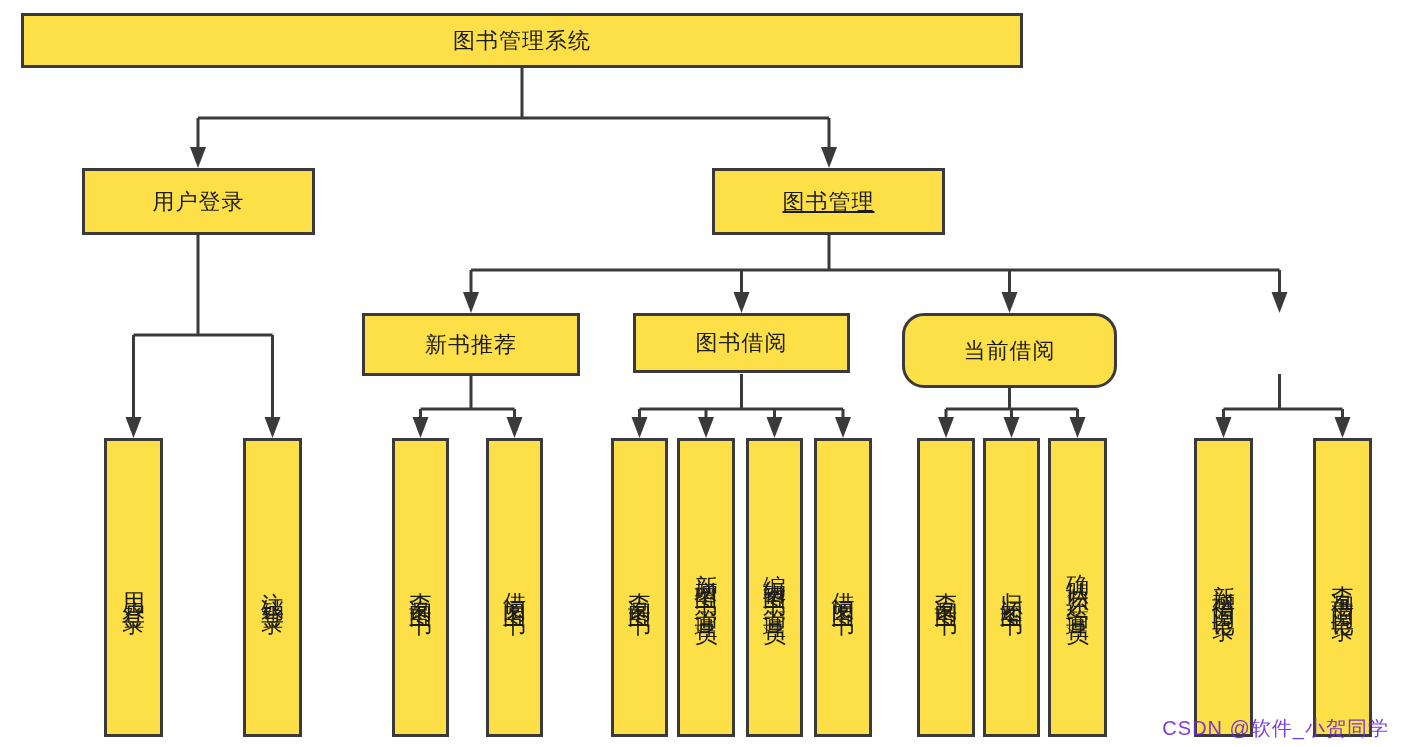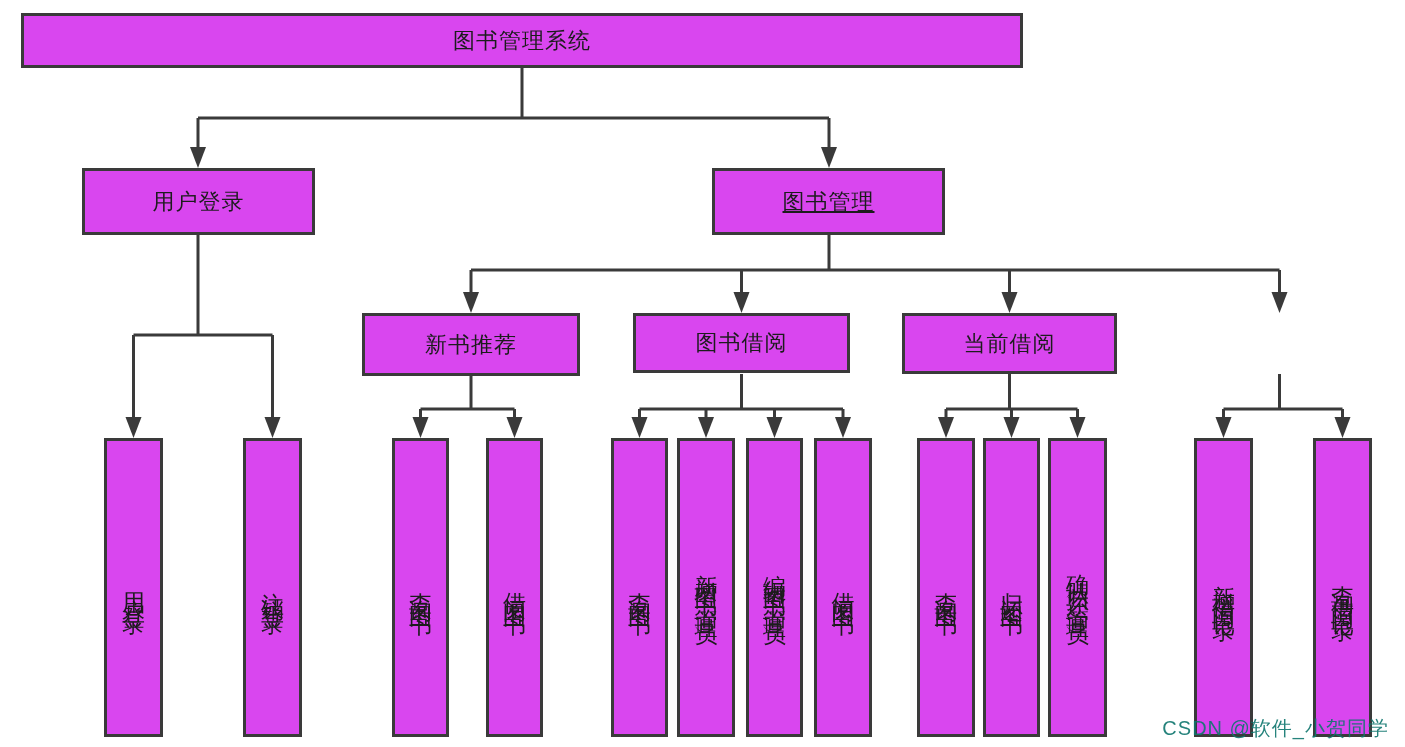--- a/index.html
+++ b/index.html
@@ -3,33 +3,33 @@
 <meta charset="utf-8">
 <title>图书管理系统</title>
 <style>
   html,body { margin:0; padding:0; background:#ffffff; }
   .canvas {
     position:relative; width:1405px; height:747px; background:#ffffff;
     font-family:"Liberation Sans","DejaVu Sans",sans-serif; overflow:hidden;
   }
   .wires { position:absolute; left:0; top:0; }
   .node {
-    position:absolute; box-sizing:border-box; background:#d946ef;
+    position:absolute; box-sizing:border-box; background:#fde047;
     border:3px solid #3a3a3a; color:#1c1c1c;
     display:flex; align-items:center; justify-content:center; text-align:center;
   }
   .h-node { font-size:22px; letter-spacing:1px; white-space:nowrap; }
   .v-node  { font-size:23px; }
   .v-node .vtext {
     writing-mode:vertical-lr; text-orientation:mixed;
     letter-spacing:7px; line-height:1;
   }
   .watermark {
     position:absolute; right:16px; bottom:5px;
-    font-size:20px; color:#0f766e; opacity:0.9;
+    font-size:20px; color:#6d28d9; opacity:0.9;
     letter-spacing:1px; white-space:nowrap; pointer-events:none;
   }
 </style>
 </head>
 <body>
 
 <div class="canvas">
 
   <svg class="wires" width="1405" height="747" viewBox="0 0 1405 747">
     <g stroke="#3a3a3a" stroke-width="3" fill="none">
@@ -71,21 +71,21 @@
     </g>
   </svg>
 
   <div class="node h-node" style="left:21px; top:13px; width:1002px; height:55px;">图书管理系统</div>
 
   <div class="node h-node" style="left:82px; top:168px; width:233px; height:67px;">用户登录</div>
   <div class="node h-node" style="left:712px; top:168px; width:233px; height:67px;text-decoration:underline;">图书管理</div>
 
   <div class="node h-node" style="left:362px; top:313px; width:218px; height:63px;">新书推荐</div>
   <div class="node h-node" style="left:633px; top:313px; width:217px; height:60px;">图书借阅</div>
-  <div class="node h-node" style="left:902px; top:313px; width:215px; height:61px;">当前借阅</div>
+  <div class="node h-node" style="left:902px; top:313px; width:215px; height:75px;border-radius:22px;">当前借阅</div>
 
   <div class="node v-node" style="left:104px; top:438px; width:59px; height:299px;">
     <span class="vtext">用户登录</span>
   </div>
   <div class="node v-node" style="left:243px; top:438px; width:59px; height:299px;">
     <span class="vtext">注销登录</span>
   </div>
 
   <div class="node v-node" style="left:392px; top:438px; width:57px; height:299px;">
     <span class="vtext">查询图书</span>

